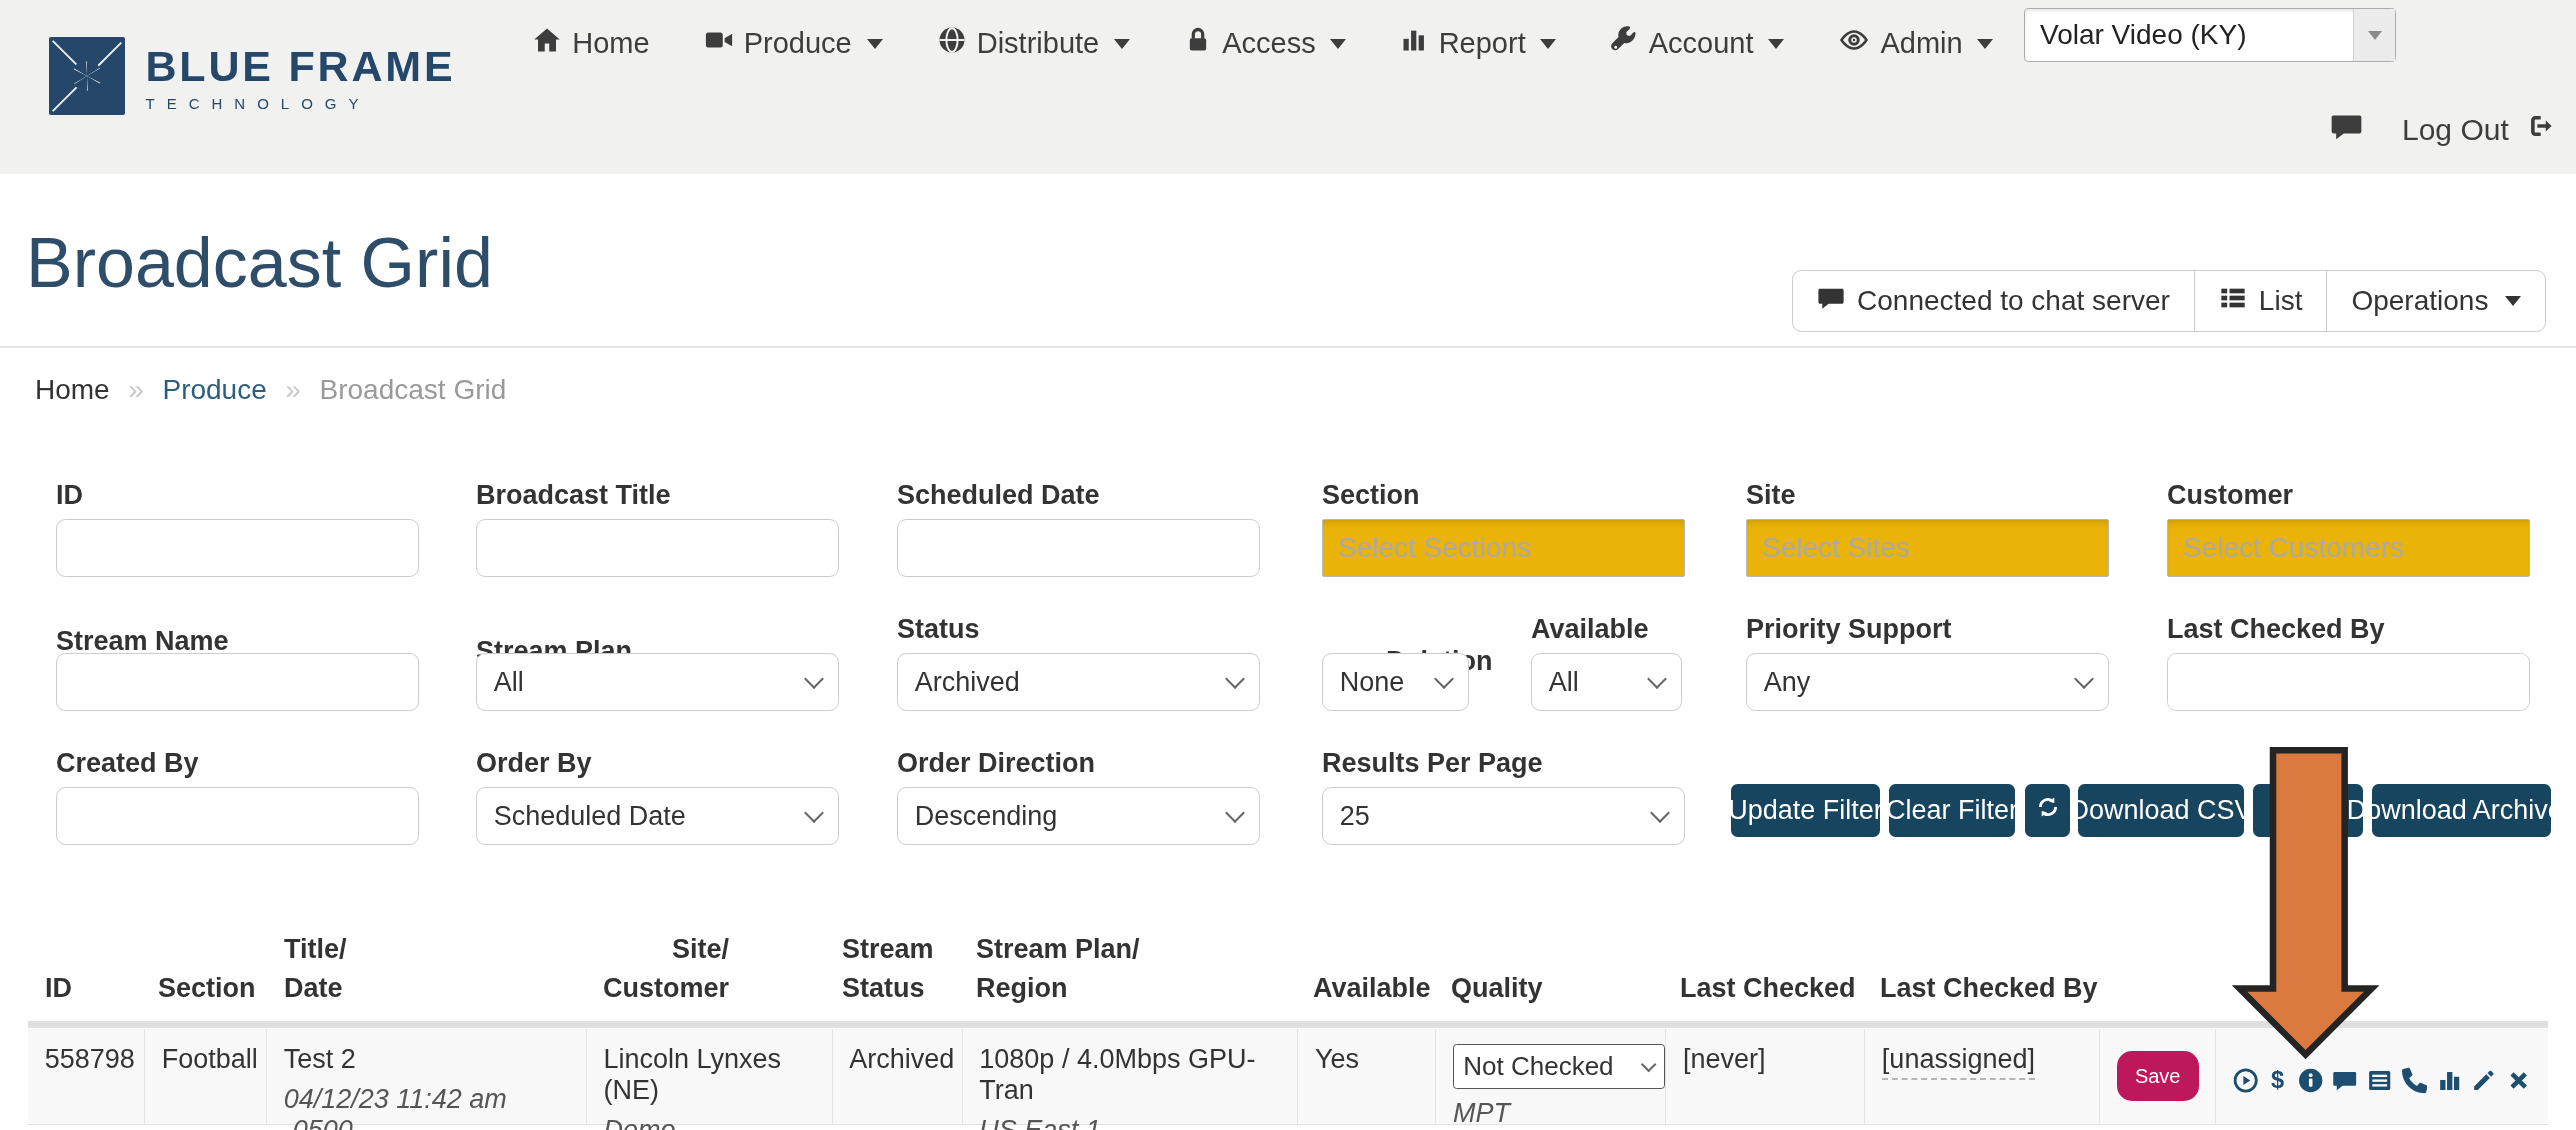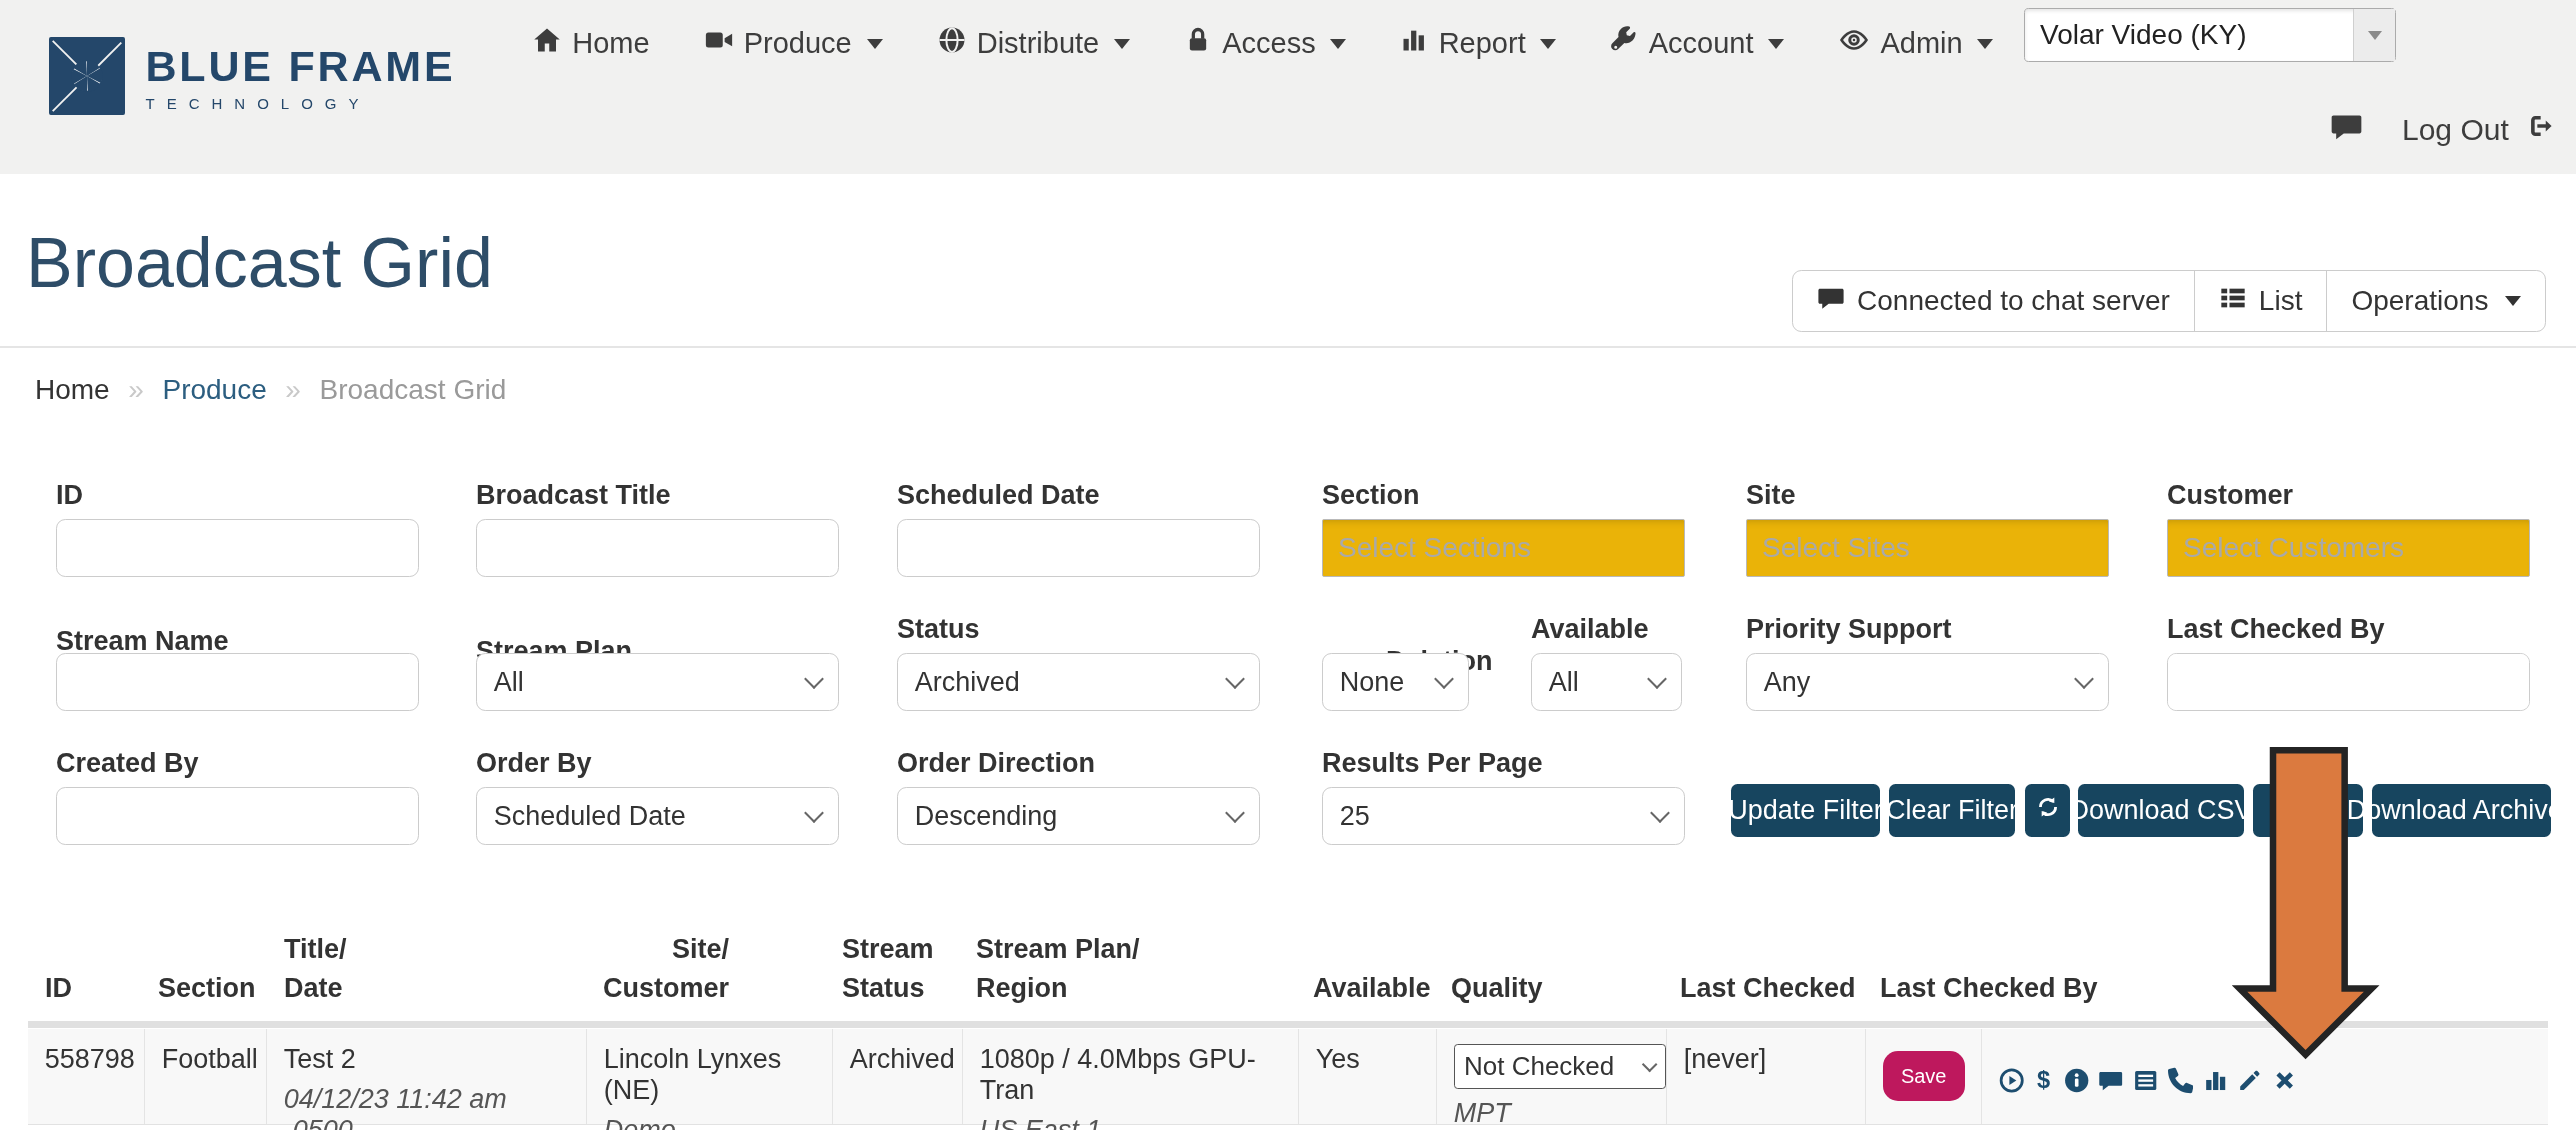--- a/index.html
+++ b/index.html
@@ -355,20 +355,23 @@
     </div>
     <div class="cell" style="width:138px;">Yes</div>
     <div class="cell" style="width:230px;">
       <div class="qsel">
         <span>Not Checked</span>
         <span class="chev"></span>
       </div>
       <div class="sub">MPT</div>
     </div>
     <div class="cell" style="width:199px;">[never]</div>
+    <div class="cell" style="width:235px;">
+      <span class="dashed">[unassigned]</span>
+    </div>
     <div class="cell" style="width:116px;padding-top:22px;">
       <button class="save">Save</button>
     </div>
     <div class="cell" style="width:333px;padding-top:33px;">
       <div class="aicons">
         <svg width="29" height="29" viewBox="0 0 24 24">
             <circle cx="12" cy="12" r="10" fill="none" stroke="#1d4d6f" stroke-width="2.6"></circle>
             <polygon points="9.8,7.8 16.4,12 9.8,16.2" fill="#1d4d6f"></polygon>
           </svg>
         <svg width="24" height="29" viewBox="0 0 24 24" style="font-size:29px">

